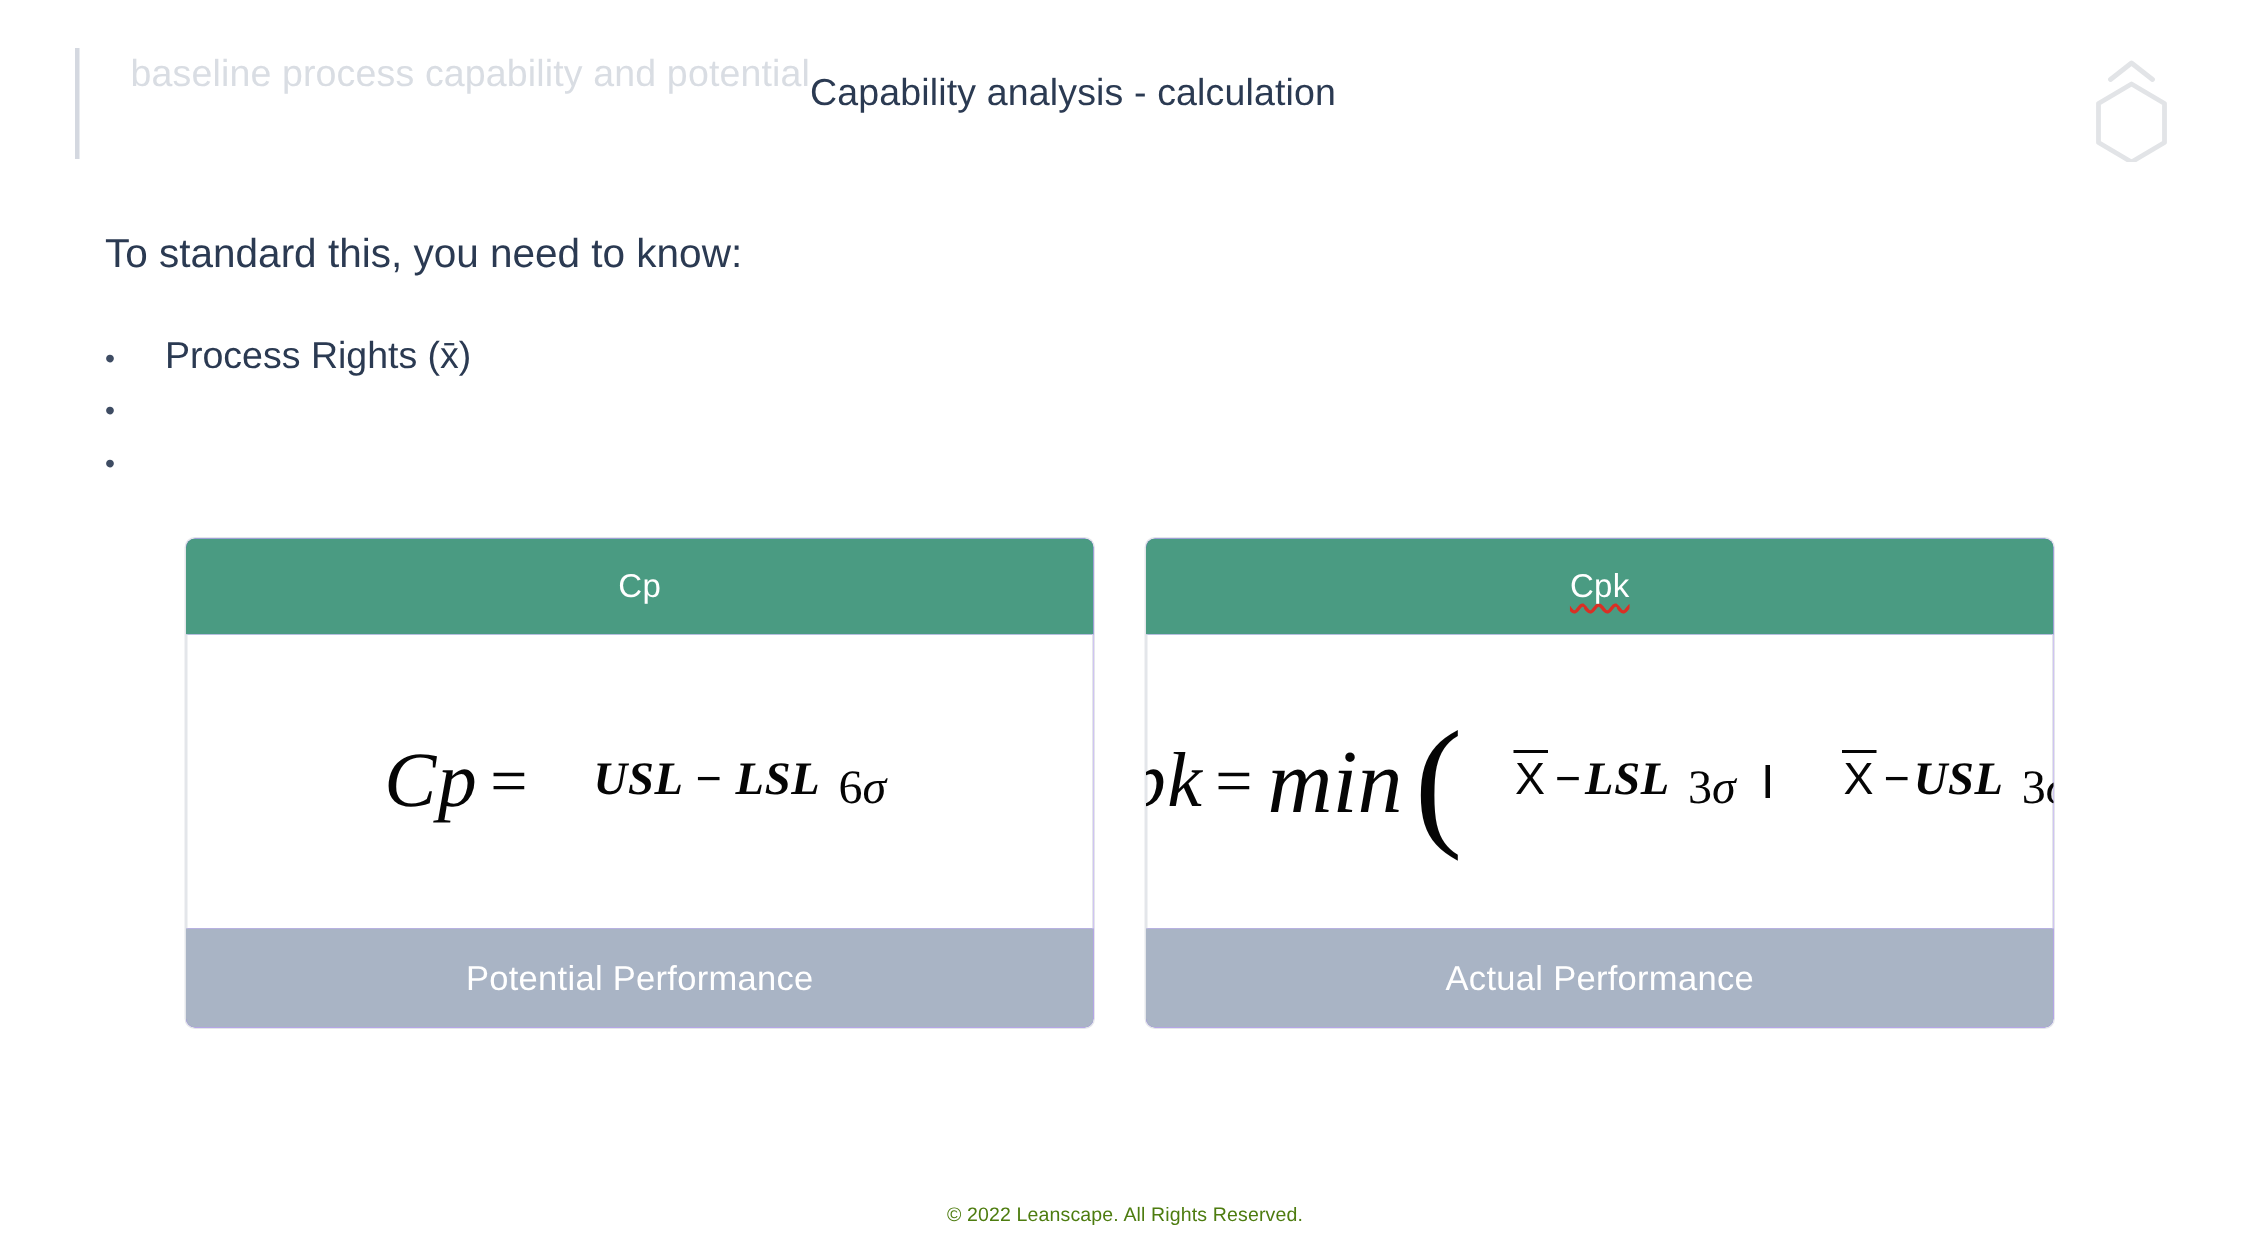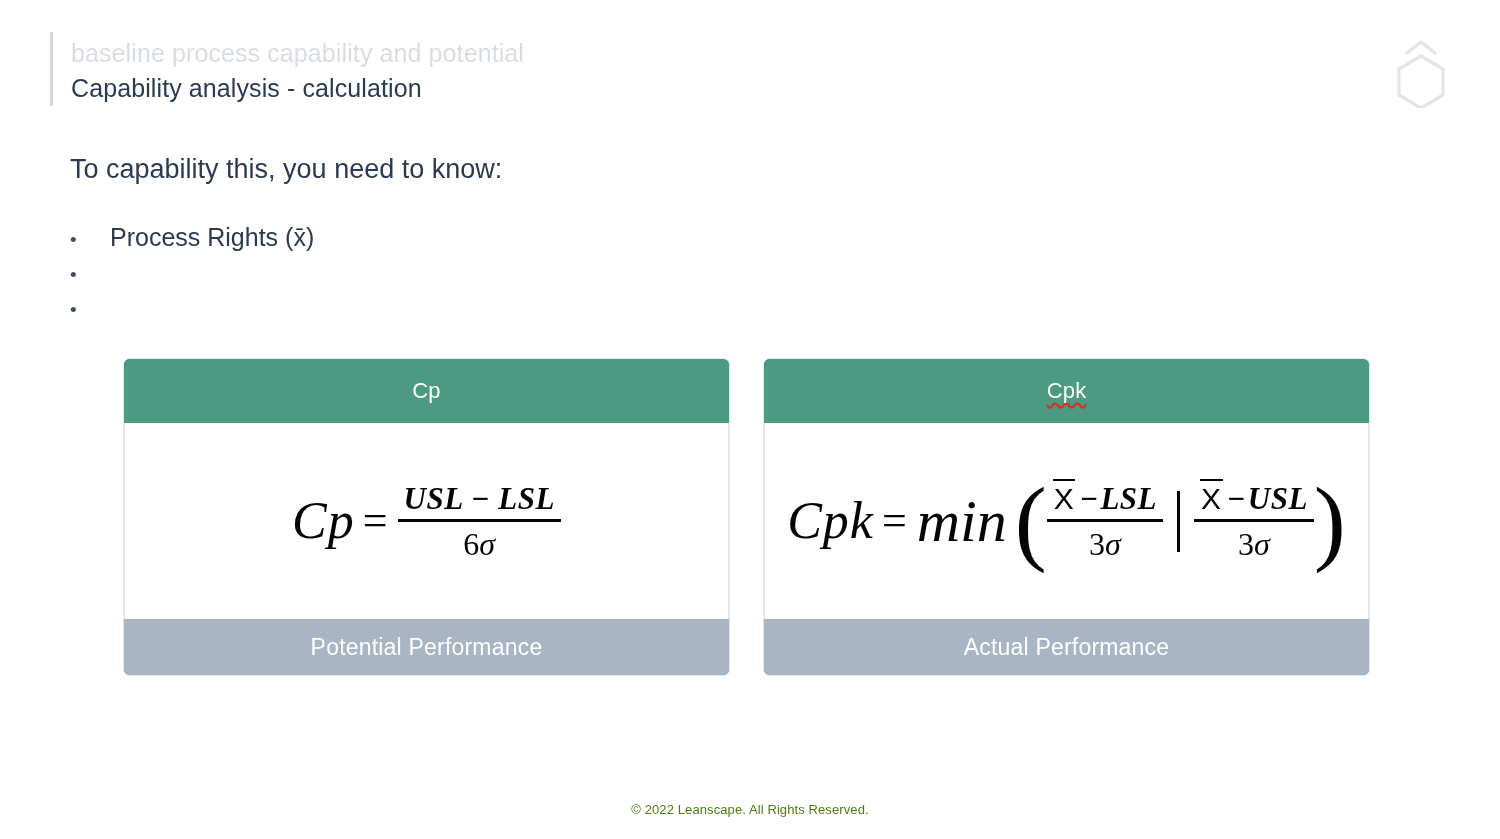--- a/index.html
+++ b/index.html
@@ -28,38 +28,39 @@
     height: 74px;
     display: flex;
     align-items: stretch;
   }
   .header-accent {
     width: 3px;
     background: #d4d8e0;
     flex: 0 0 3px;
   }
   .header-text {
-    padding-left: 18px;
-    display: flex;
-    flex-direction: column;
-    justify-content: flex-end;
+    padding-left: 34px;
+    display: flex;
+    flex-direction: row;
+    justify-content: center;
   }
   .eyebrow {
     font-size: 25px;
     line-height: 34px;
     color: #d9dde3;
     letter-spacing: 0.1px;
     white-space: nowrap;
   }
   .title {
     font-size: 25px;
     line-height: 36px;
     color: #2b3a52;
     letter-spacing: 0.1px;
     white-space: nowrap;
+    margin-top: 12px;
   }
 
   
   .logo {
     position: absolute;
     right: 48px;
     top: 40px;
     width: 62px;
     height: 68px;
   }
@@ -138,21 +139,21 @@
     height: 196px;
     display: flex;
     align-items: center;
     justify-content: center;
     border-left: 1px solid #e3e6ea;
     border-right: 1px solid #e3e6ea;
   }
   .card-foot {
     background: #a9b4c5;
     color: #ffffff;
-    height: 56px;
+    height: 66px;
     display: flex;
     align-items: center;
     justify-content: center;
     font-size: 23px;
     letter-spacing: 0.2px;
   }
 
   
   .math {
     font-family: "Liberation Serif", "DejaVu Serif", serif;
@@ -171,24 +172,25 @@
     font-size: 44px;
     margin: 0 10px 0 8px;
   }
   .mfunc {
     font-style: italic;
     font-size: 60px;
     margin-right: 8px;
   }
   .frac {
     display: inline-flex;
-    flex-direction: column;
+    flex-direction: row;
     align-items: center;
     justify-content: center;
     vertical-align: middle;
+    margin-left: 28px;
   }
   .frac .num {
     font-size: 31px;
     font-style: italic;
     font-weight: bold;
     padding: 0 6px 5px 6px;
     white-space: nowrap;
     letter-spacing: 0.5px;
   }
   .frac .bar {
@@ -265,21 +267,21 @@
     </div>
   </div>
 
   <div class="logo">
     <svg width="62" height="68" viewBox="0 0 62 68" fill="none" aria-hidden="true">
       <path d="M31 16 L53 29 L53 55 L31 68 L9 55 L9 29 Z" stroke="#e2e4e7" stroke-width="3.2" fill="none" stroke-linejoin="round"></path>
       <path d="M17 13 L31 2 L45 13" stroke="#e2e4e7" stroke-width="3.2" fill="none" stroke-linecap="round" stroke-linejoin="round"></path>
     </svg>
   </div>
 
-  <div class="lead">To capability this, you need to know:</div>
+  <div class="lead">To standard this, you need to know:</div>
 
   <ul class="bullets">
     <li>
       <span class="dot">•</span>
       <span class="btext"><span>Process Rights (</span><span>x̄</span><span>)</span></span>
     </li>
     <li>
       <span class="dot">•</span>
     </li>
     <li>

